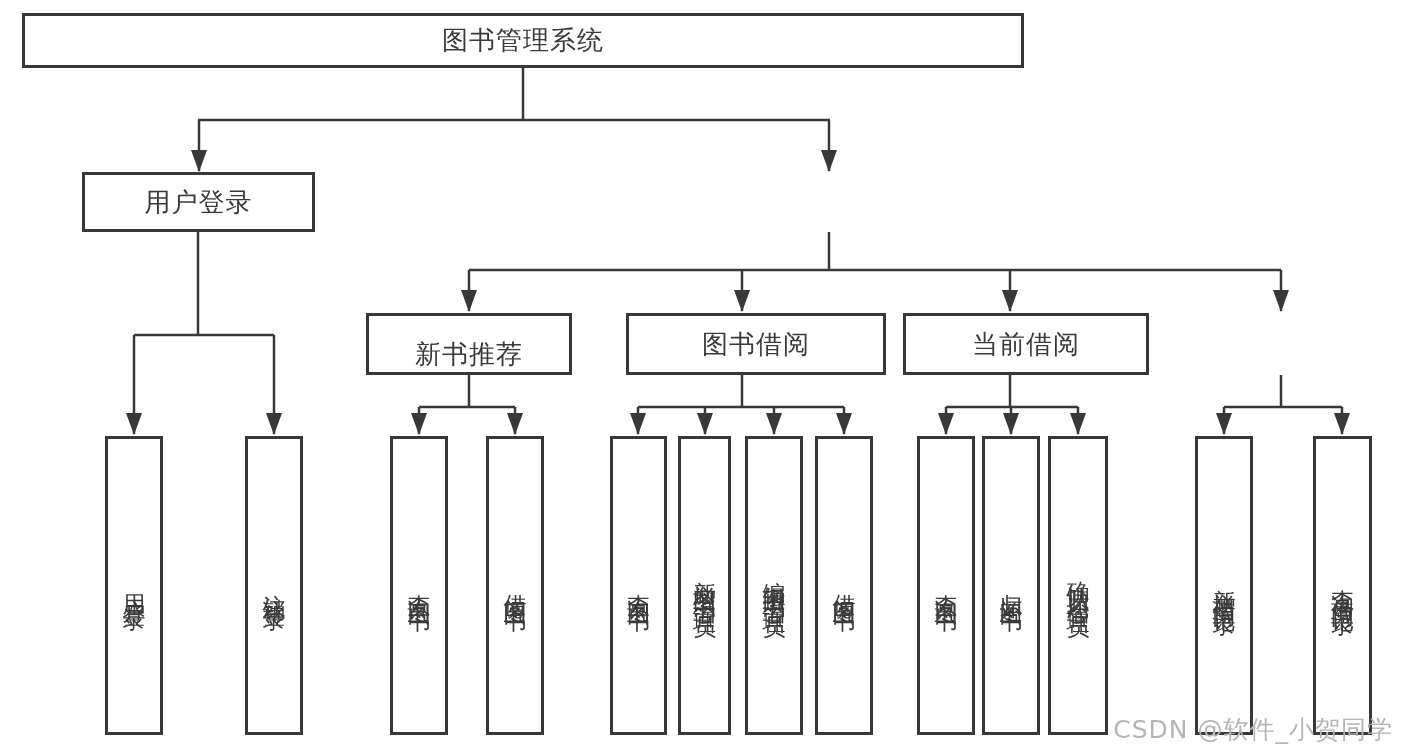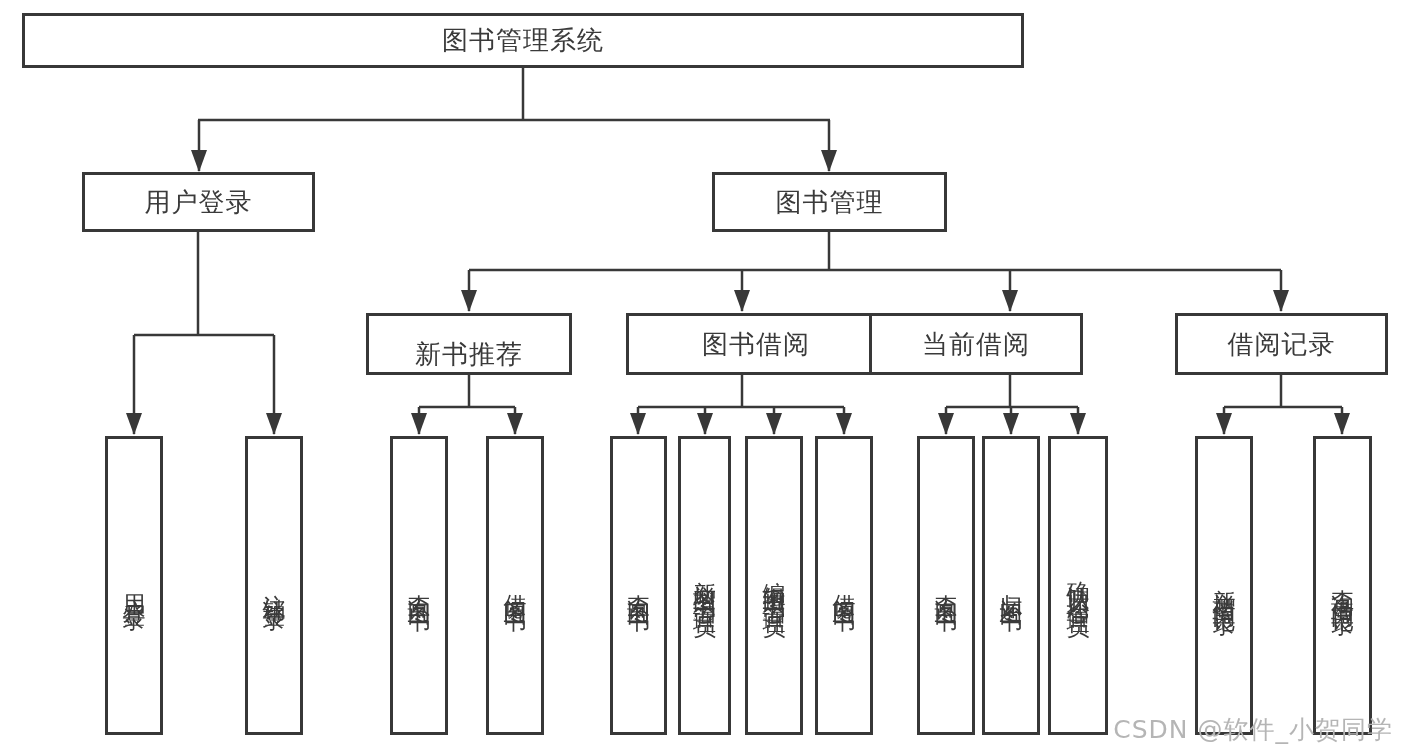--- a/index.html
+++ b/index.html
@@ -132,35 +132,29 @@
     </g>
   </svg>
 
   <div class="node root">
     <span class="hlabel">图书管理系统</span>
   </div>
 
   <div class="node lvl2" style="left:82px; width:233px;">
     <span class="hlabel">用户登录</span>
   </div>
-  <div class="node lvl2" style="left:712px; width:235px;">
-    <span class="hlabel">图书管理</span>
-  </div>
 
   <div class="node lvl3" style="left:366px; width:206px;align-items:flex-end;">
     <span class="hlabel">新书推荐</span>
   </div>
   <div class="node lvl3" style="left:626px; width:260px;">
     <span class="hlabel">图书借阅</span>
   </div>
-  <div class="node lvl3" style="left:869px; width:214px;">
+  <div class="node lvl3" style="left:903px; width:246px;">
     <span class="hlabel">当前借阅</span>
-  </div>
-  <div class="node lvl3" style="left:1175px; width:213px;">
-    <span class="hlabel">借阅记录</span>
   </div>
 
   <div class="node leaf" style="left:105px; width:58px;">
     <span class="vtext">用户登录</span>
   </div>
   <div class="node leaf" style="left:245px; width:58px;">
     <span class="vtext">注销登录</span>
   </div>
 
   <div class="node leaf" style="left:390px; width:58px;">

